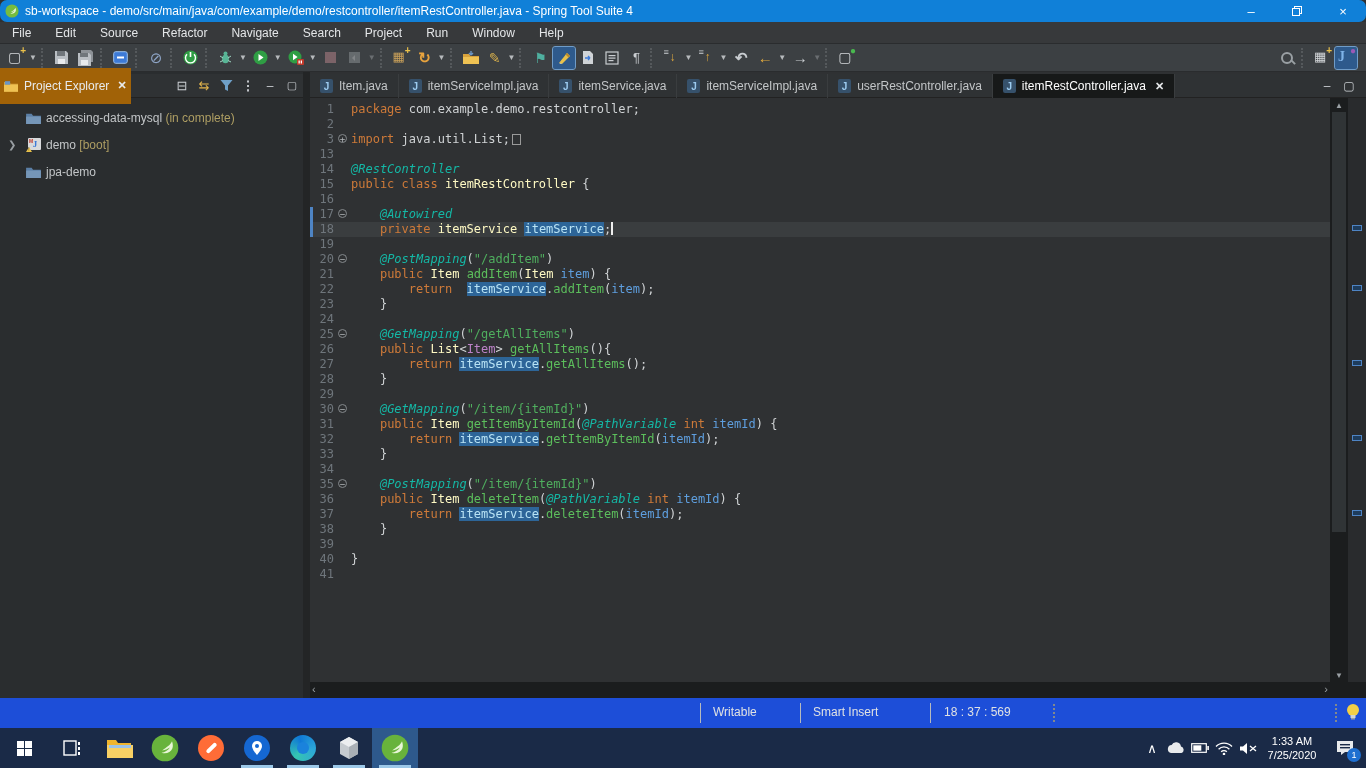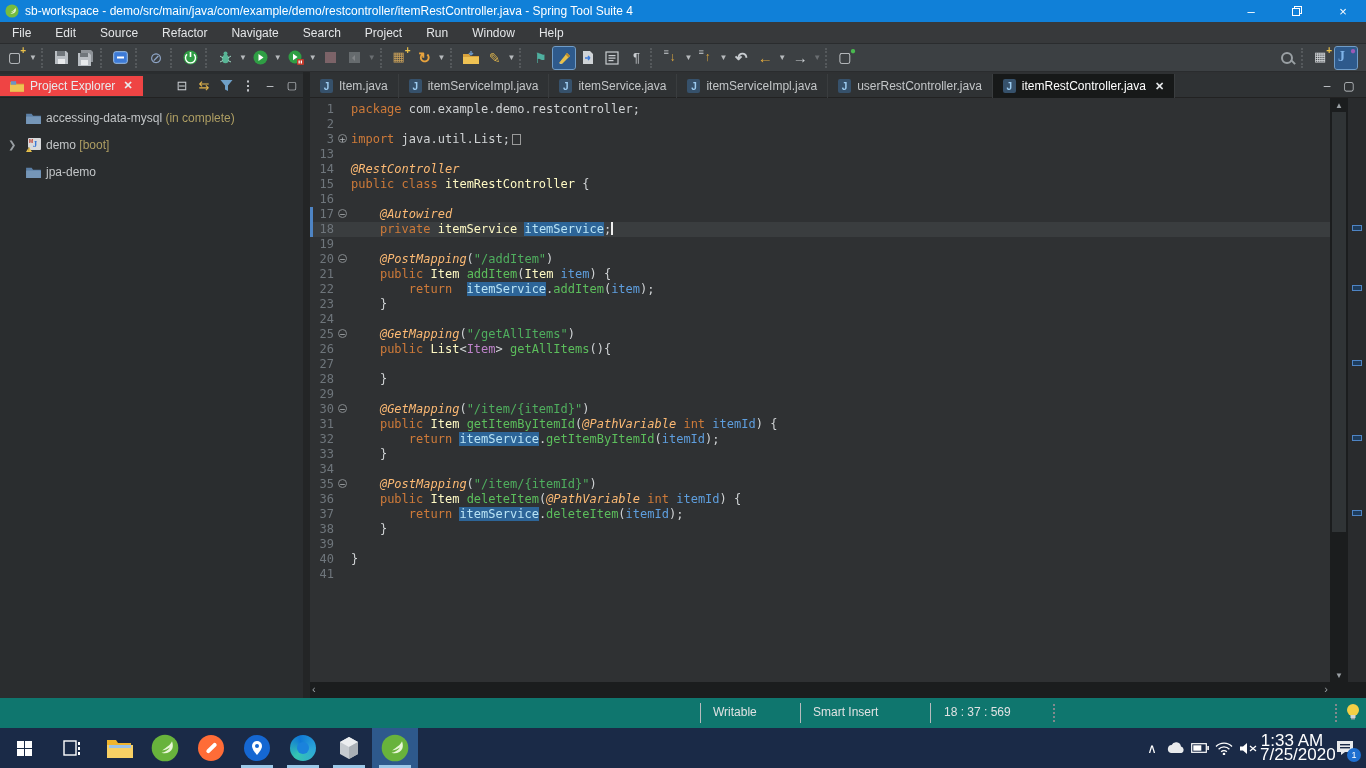--- a/index.html
+++ b/index.html
@@ -1,21 +1,21 @@
 <!DOCTYPE html>
 <html><head>
 <meta charset="utf-8">
 <style>
   html,body{margin:0;padding:0;background:#000;}
   *{box-sizing:border-box;}
   .screen{position:relative;width:1366px;height:768px;overflow:hidden;
     font-family:"Liberation Sans",sans-serif;color:#ddd;background:#2f3133;}
   
   .titlebar{position:absolute;left:0;top:0;width:1366px;height:22px;background:#1080d8;
-    display:flex;align-items:center;color:#fff;font-size:12px;}
+    display:flex;align-items:center;color:#fff;font-size:12px;border-radius:7px;}
   .titlebar .leaf{margin:0 6px 0 5px;display:flex;}
   .wctrls{position:absolute;right:0;top:0;height:22px;display:flex;}
   .wbtn{width:46px;height:22px;display:flex;align-items:center;justify-content:center;color:#fff;font-size:13px;}
   .restore-glyph{position:relative;width:10px;height:10px;}
   .restore-glyph i{position:absolute;border:1px solid #fff;width:8px;height:8px;display:block;}
   .restore-glyph i:first-child{left:2px;top:0;}
   .restore-glyph i:last-child{left:0;top:2px;background:#1080d8;}
   
   .menubar{position:absolute;left:0;top:22px;width:1366px;height:22px;background:#37393b;
     display:flex;align-items:center;font-size:12px;color:#e4e6e8;border-bottom:1px solid #2a2c2e;}
@@ -35,21 +35,21 @@
   .lay{position:relative;display:inline-block;width:16px;height:16px;}
   .lay .b{position:absolute;left:0;top:0;font-size:14px;color:#d4d7da;}
   .lay .p{position:absolute;right:-2px;top:-4px;font-size:10px;font-weight:bold;color:#ecc24a;}
   .mag{position:relative;width:12px;height:12px;border:2px solid #9aa0a4;border-radius:50%;}
   .mag:after{content:"";position:absolute;width:6px;height:2px;background:#9aa0a4;
     transform:rotate(45deg);right:-5px;bottom:-1px;}
   
   .main{position:absolute;left:0;top:72px;width:1366px;height:626px;}
   .explorer{position:absolute;left:0;top:0;width:303px;height:626px;background:#2a2d2f;}
   .viewhead{position:absolute;left:0;top:2px;width:303px;height:24px;background:#2f3234;display:flex;align-items:center;border-bottom:1px solid #222;}
-  .viewtab{height:20px;background:#ef4444;display:flex;align-items:center;padding:0 10px;font-size:12px;color:#e8eaec;}
+  .viewtab{height:36px;background:#a16207;display:flex;align-items:center;padding:0 4px;font-size:12px;color:#e8eaec;}
   .viewtab .x{margin-left:8px;color:#e8eaec;font-weight:bold;font-size:11px;}
   .vh-icons{margin-left:auto;display:flex;align-items:center;}
   .vhbtn{width:22px;height:22px;display:flex;align-items:center;justify-content:center;font-size:13px;color:#c9cdd1;}
   .tree{position:absolute;left:0;top:28px;width:303px;bottom:0;font-size:12px;color:#c2c5c7;}
   .trow{height:19px;display:flex;align-items:center;position:relative;margin-top:8px;}
   .trow .chev{position:absolute;left:8px;color:#9aa0a4;font-size:10px;}
   .trow .ticon{position:absolute;left:26px;display:flex;}
   .trow .tlabel{position:absolute;left:46px;white-space:nowrap;}
   .trow .dec{color:#ae9e63;}
   .sash{position:absolute;left:303px;top:0;width:7px;height:626px;background:#232526;}
@@ -74,37 +74,37 @@
   .fold{width:14px;flex:none;position:relative;}
   .fold .fc{position:absolute;left:1px;top:2px;width:9px;height:9px;border:1px solid #85898c;border-radius:50%;
     color:#b5b9bc;font-size:9px;line-height:8px;text-align:center;}
   .ctext{color:#d0d3d5;}
   .kw{color:#ce7a39;}
   .pl{color:#d0d3d5;}
   .type{color:#fef9c3;}
   .targ{color:#bd83c9;}
   .meth{color:#5cbe5c;}
   .str{color:#4fae5e;}
-  .ann{color:#fdba74;font-style:italic;}
+  .ann{color:#14b8a6;font-style:italic;}
   .var{color:#5e9ede;}
   .hl{background:#2d6598;color:#b8e3f5;}
   .caret{display:inline-block;width:2px;height:13px;background:#eee;vertical-align:-2px;}
   .foldbox{display:inline-block;width:9px;height:11px;border:1px solid #9a9a9a;vertical-align:-2px;margin-left:2px;}
   .vscroll{position:absolute;right:18px;top:26px;width:18px;bottom:16px;background:#1b1d1e;}
   .vscroll .up,.vscroll .dn{position:absolute;left:0;width:18px;height:14px;color:#9aa0a4;font-size:8px;
     display:flex;align-items:center;justify-content:center;}
   .vscroll .up{top:0;} .vscroll .dn{bottom:0;}
   .vthumb{position:absolute;left:2px;right:2px;top:14px;height:420px;background:#303436;}
   .ruler{position:absolute;right:0;top:26px;width:18px;bottom:16px;background:#292b2d;}
   .omark{position:absolute;left:4px;width:10px;height:6px;border:1px solid #4e84c4;background:#1e3c5c;}
   .hscroll{position:absolute;left:0;right:0;bottom:0;height:16px;background:#1b1d1e;color:#9aa0a4;}
   .hscroll .lt{position:absolute;left:2px;top:1px;font-size:11px;}
   .hscroll .rt{position:absolute;right:38px;top:1px;font-size:11px;}
   
-  .statusbar{position:absolute;left:0;top:698px;width:1366px;height:30px;background:#0f766e;
+  .statusbar{position:absolute;left:0;top:698px;width:1366px;height:30px;background:#1d4ed8;
     font-size:12px;color:#e0e2e3;}
   .ssep{position:absolute;top:5px;width:1px;height:20px;background:#b6babd;}
   .sfield{position:absolute;top:7px;white-space:nowrap;}
   .grip{position:absolute;top:6px;width:4px;height:18px;border-left:2px dotted #83898d;}
   .bulb{position:absolute;right:6px;top:5px;}
   
   .taskbar{position:absolute;left:0;top:728px;width:1366px;height:40px;background:#1a2a47;display:flex;align-items:center;}
   .startbtn{width:48px;height:40px;display:flex;align-items:center;justify-content:center;}
   .winlogo{display:grid;grid-template-columns:7px 7px;grid-template-rows:7px 7px;gap:1px;}
   .winlogo i{background:#fff;display:block;}
@@ -113,21 +113,21 @@
   .searchbox .mag{border-color:#e8eaec;width:11px;height:11px;margin-right:12px;}
   .searchbox .mag:after{background:#e8eaec;}
   .taskview{width:48px;height:40px;display:flex;align-items:center;justify-content:center;}
   .apps{display:flex;height:40px;}
   .appbtn{width:46px;height:40px;display:flex;align-items:center;justify-content:center;position:relative;}
   .appbtn.running:after{content:"";position:absolute;left:7px;right:7px;bottom:0;height:3px;background:#9cc8e8;}
   .appbtn.activeapp{background:#2e598c;}
   .circ{width:26px;height:26px;border-radius:50%;display:flex;align-items:center;justify-content:center;position:relative;overflow:hidden;}
   .tray{margin-left:auto;display:flex;align-items:center;height:40px;}
   .traybtn{width:24px;height:40px;display:flex;align-items:center;justify-content:center;color:#fff;}
-  .clock{width:64px;text-align:center;font-size:17px;color:#fff;line-height:14px;}
+  .clock{width:64px;text-align:center;font-size:11px;color:#fff;line-height:14px;}
   .action{width:42px;height:40px;display:flex;align-items:center;justify-content:center;position:relative;}
   .abadge{position:absolute;right:5px;bottom:6px;width:14px;height:14px;border-radius:50%;background:#1e6fd0;
     color:#fff;font-size:9px;display:flex;align-items:center;justify-content:center;}
   svg{display:block;}
 </style>
 </head>
 <body>
 
 <div class="screen">
 
@@ -468,21 +468,21 @@
           <div class="codeline"><span class="chgbar on"></span><span class="lnum">17</span><span class="fold"><span class="fc">−</span></span><span class="ctext"><span class="pl">    </span><span class="ann">@Autowired</span></span></div>
           <div class="codeline cur"><span class="chgbar on"></span><span class="lnum">18</span><span class="fold"></span><span class="ctext"><span class="pl">    </span><span class="kw">private</span><span class="pl"> </span><span class="type">itemService</span><span class="pl"> </span><span class="hl">itemService</span><span class="pl">;</span><span class="caret"></span></span></div>
           <div class="codeline"><span class="chgbar"></span><span class="lnum">19</span><span class="fold"></span><span class="ctext"></span></div>
           <div class="codeline"><span class="chgbar"></span><span class="lnum">20</span><span class="fold"><span class="fc">−</span></span><span class="ctext"><span class="pl">    </span><span class="ann">@PostMapping</span><span class="pl">(</span><span class="str">"/addItem"</span><span class="pl">)</span></span></div>
           <div class="codeline"><span class="chgbar"></span><span class="lnum">21</span><span class="fold"></span><span class="ctext"><span class="pl">    </span><span class="kw">public</span><span class="pl"> </span><span class="type">Item</span><span class="pl"> </span><span class="meth">addItem</span><span class="pl">(</span><span class="type">Item</span><span class="pl"> </span><span class="var">item</span><span class="pl">) {</span></span></div>
           <div class="codeline"><span class="chgbar"></span><span class="lnum">22</span><span class="fold"></span><span class="ctext"><span class="pl">        </span><span class="kw">return</span><span class="pl">  </span><span class="hl">itemService</span><span class="pl">.</span><span class="meth">addItem</span><span class="pl">(</span><span class="var">item</span><span class="pl">);</span></span></div>
           <div class="codeline"><span class="chgbar"></span><span class="lnum">23</span><span class="fold"></span><span class="ctext"><span class="pl">    }</span></span></div>
           <div class="codeline"><span class="chgbar"></span><span class="lnum">24</span><span class="fold"></span><span class="ctext"></span></div>
           <div class="codeline"><span class="chgbar"></span><span class="lnum">25</span><span class="fold"><span class="fc">−</span></span><span class="ctext"><span class="pl">    </span><span class="ann">@GetMapping</span><span class="pl">(</span><span class="str">"/getAllItems"</span><span class="pl">)</span></span></div>
           <div class="codeline"><span class="chgbar"></span><span class="lnum">26</span><span class="fold"></span><span class="ctext"><span class="pl">    </span><span class="kw">public</span><span class="pl"> </span><span class="type">List</span><span class="pl">&lt;</span><span class="targ">Item</span><span class="pl">&gt; </span><span class="meth">getAllItems</span><span class="pl">(){</span></span></div>
-          <div class="codeline"><span class="chgbar"></span><span class="lnum">27</span><span class="fold"></span></div>
+          <div class="codeline"><span class="chgbar"></span><span class="lnum">27</span><span class="fold"></span><span class="ctext"><span class="pl">        </span><span class="kw">return</span><span class="pl"> </span><span class="hl">itemService</span><span class="pl">.</span><span class="meth">getAllItems</span><span class="pl">();</span></span></div>
           <div class="codeline"><span class="chgbar"></span><span class="lnum">28</span><span class="fold"></span><span class="ctext"><span class="pl">    }</span></span></div>
           <div class="codeline"><span class="chgbar"></span><span class="lnum">29</span><span class="fold"></span><span class="ctext"></span></div>
           <div class="codeline"><span class="chgbar"></span><span class="lnum">30</span><span class="fold"><span class="fc">−</span></span><span class="ctext"><span class="pl">    </span><span class="ann">@GetMapping</span><span class="pl">(</span><span class="str">"/item/{itemId}"</span><span class="pl">)</span></span></div>
           <div class="codeline"><span class="chgbar"></span><span class="lnum">31</span><span class="fold"></span><span class="ctext"><span class="pl">    </span><span class="kw">public</span><span class="pl"> </span><span class="type">Item</span><span class="pl"> </span><span class="meth">getItemByItemId</span><span class="pl">(</span><span class="ann">@PathVariable</span><span class="pl"> </span><span class="kw">int</span><span class="pl"> </span><span class="var">itemId</span><span class="pl">) {</span></span></div>
           <div class="codeline"><span class="chgbar"></span><span class="lnum">32</span><span class="fold"></span><span class="ctext"><span class="pl">        </span><span class="kw">return</span><span class="pl"> </span><span class="hl">itemService</span><span class="pl">.</span><span class="meth">getItemByItemId</span><span class="pl">(</span><span class="var">itemId</span><span class="pl">);</span></span></div>
           <div class="codeline"><span class="chgbar"></span><span class="lnum">33</span><span class="fold"></span><span class="ctext"><span class="pl">    }</span></span></div>
           <div class="codeline"><span class="chgbar"></span><span class="lnum">34</span><span class="fold"></span><span class="ctext"></span></div>
           <div class="codeline"><span class="chgbar"></span><span class="lnum">35</span><span class="fold"><span class="fc">−</span></span><span class="ctext"><span class="pl">    </span><span class="ann">@PostMapping</span><span class="pl">(</span><span class="str">"/item/{itemId}"</span><span class="pl">)</span></span></div>
           <div class="codeline"><span class="chgbar"></span><span class="lnum">36</span><span class="fold"></span><span class="ctext"><span class="pl">    </span><span class="kw">public</span><span class="pl"> </span><span class="type">Item</span><span class="pl"> </span><span class="meth">deleteItem</span><span class="pl">(</span><span class="ann">@PathVariable</span><span class="pl"> </span><span class="kw">int</span><span class="pl"> </span><span class="var">itemId</span><span class="pl">) {</span></span></div>
           <div class="codeline"><span class="chgbar"></span><span class="lnum">37</span><span class="fold"></span><span class="ctext"><span class="pl">        </span><span class="kw">return</span><span class="pl"> </span><span class="hl">itemService</span><span class="pl">.</span><span class="meth">deleteItem</span><span class="pl">(</span><span class="var">itemId</span><span class="pl">);</span></span></div>

